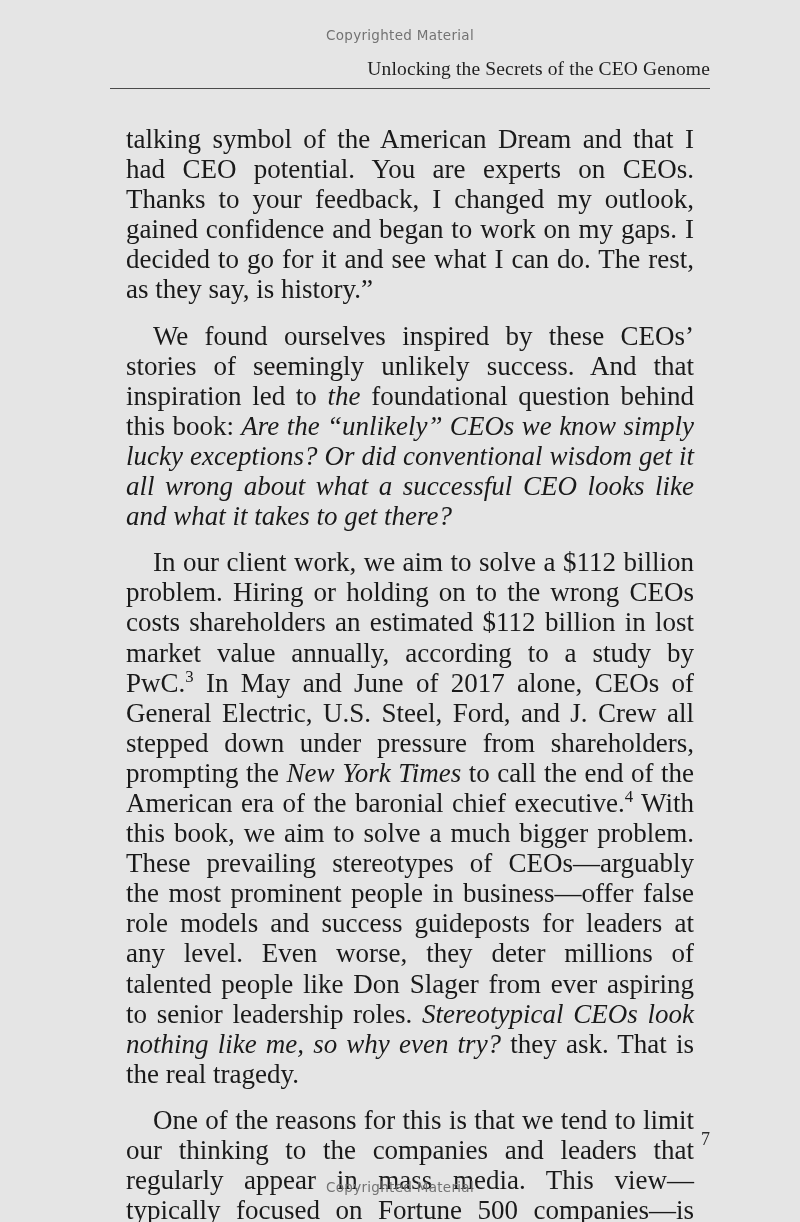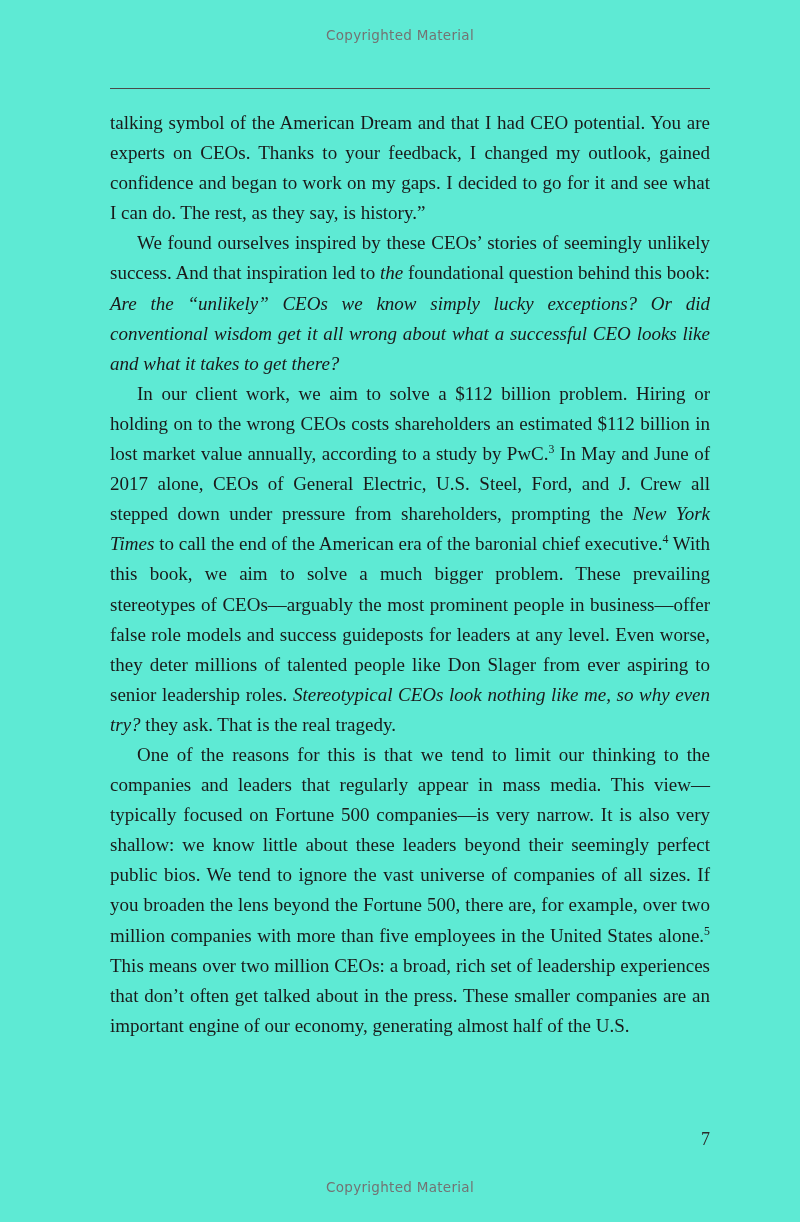--- a/index.html
+++ b/index.html
@@ -4,21 +4,21 @@
 <style>
   html, body {
     margin: 0;
     padding: 0;
     background: #ffffff;
   }
   .page {
     position: relative;
     width: 800px;
     height: 1222px;
-    background: #5eead4;
+    background: #e5e5e5;
     overflow: hidden;
     font-family: "Liberation Serif", "DejaVu Serif", serif;
     color: #1a1a1a;
   }
 
   
   .watermark {
     position: absolute;
     left: 0;
     width: 800px;
@@ -52,22 +52,22 @@
   }
 
   
   .body-block {
     position: absolute;
     left: 110px;
     top: 108px;
     width: 600px;
   }
   .para {
-    margin: 0;
-    font-size: 19px;
+    margin: 16px;
+    font-size: 27px;
     line-height: 30.1px;
     text-align: justify;
     text-justify: inter-word;
     hyphens: manual;
     color: #1a1a1a;
   }
   .para + .para { text-indent: 27px; }
   .para i, .para em { }
   .para sup {
     font-size: 0.62em;
@@ -86,20 +86,21 @@
     color: #2b2b2b;
   }
 </style>
 </head>
 <body>
 
 <div class="page">
 
   <div class="watermark watermark-top">Copyrighted Material</div>
 
+  <div class="running-head">Unlocking the Secrets of the CEO Genome</div>
 
   <div class="head-rule"></div>
 
   <div class="body-block">
       <p class="para" style="text-indent: 0px;">talking symbol of the American Dream and that I had CEO potential. You are experts on CEOs. Thanks to your feedback, I changed my outlook, gained confidence and began to work on my gaps. I decided to go for it and see what I can do. The rest, as they say, is history.”</p>
       <p class="para">We found ourselves inspired by these CEOs’ stories of seemingly unlikely success. And that inspiration led to <i>the</i> foundational question behind this book: <i>Are the “unlikely” CEOs we know simply lucky exceptions? Or did conventional wisdom get it all wrong about what a successful CEO looks like and what it takes to get there?</i></p>
       <p class="para">In our client work, we aim to solve a $112 billion problem. Hiring or holding on to the wrong CEOs costs shareholders an estimated $112 billion in lost market value annually, according to a study by PwC.<sup>3</sup> In May and June of 2017 alone, CEOs of General Electric, U.S. Steel, Ford, and J. Crew all stepped down under pressure from shareholders, prompting the <i>New York Times</i> to call the end of the American era of the baronial chief executive.<sup>4</sup> With this book, we aim to solve a much bigger problem. These prevailing stereotypes of CEOs—arguably the most prominent people in business—offer false role models and success guideposts for leaders at any level. Even worse, they deter millions of talented people like Don Slager from ever aspiring to senior leadership roles. <i>Stereotypical CEOs look nothing like me, so why even try?</i> they ask. That is the real tragedy.</p>
       <p class="para">One of the reasons for this is that we tend to limit our thinking to the companies and leaders that regularly appear in mass media. This view—typically focused on Fortune 500 companies—is very narrow. It is also very shallow: we know little about these leaders beyond their seemingly perfect public bios. We tend to ignore the vast universe of companies of all sizes. If you broaden the lens beyond the Fortune 500, there are, for example, over two million companies with more than five employees in the United States alone.<sup>5</sup> This means over two million CEOs: a broad, rich set of leadership experiences that don’t often get talked about in the press. These smaller companies are an important engine of our economy, generating almost half of the U.S.</p>
     </div>
 

